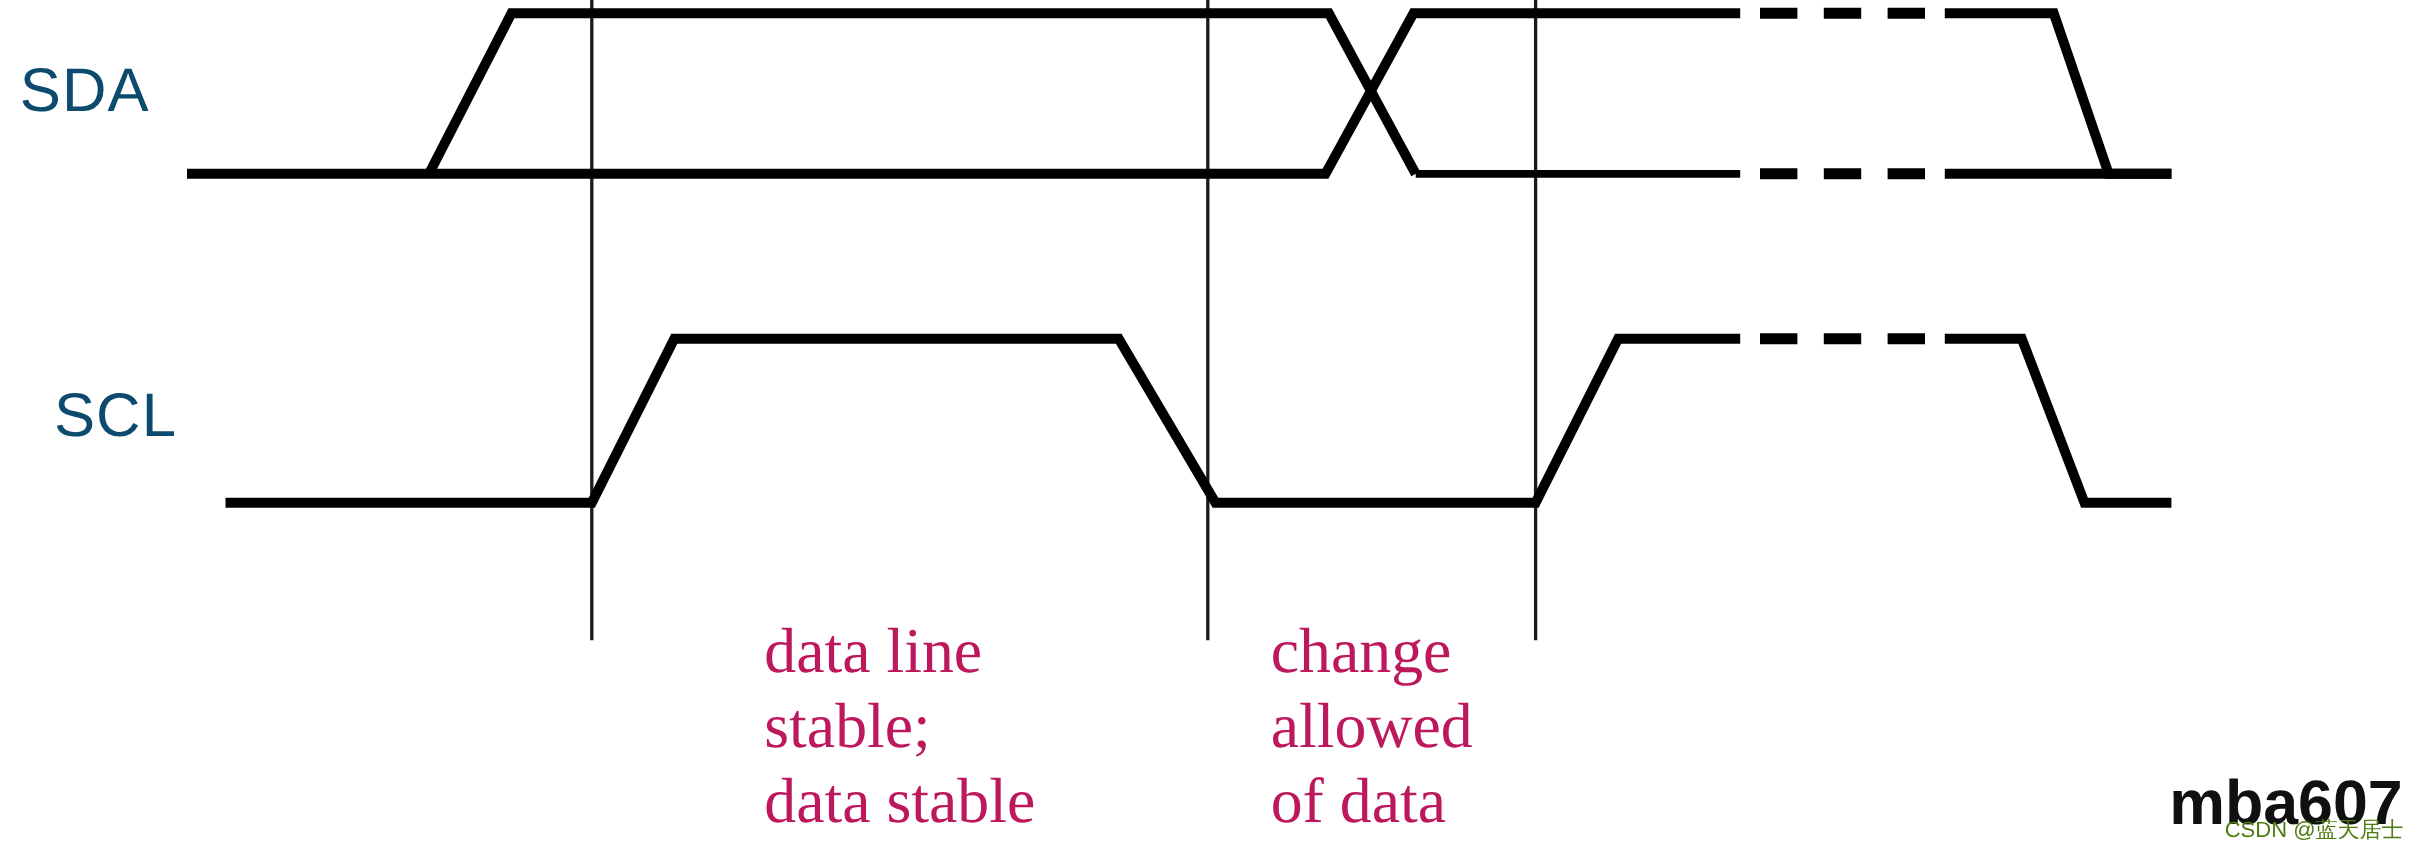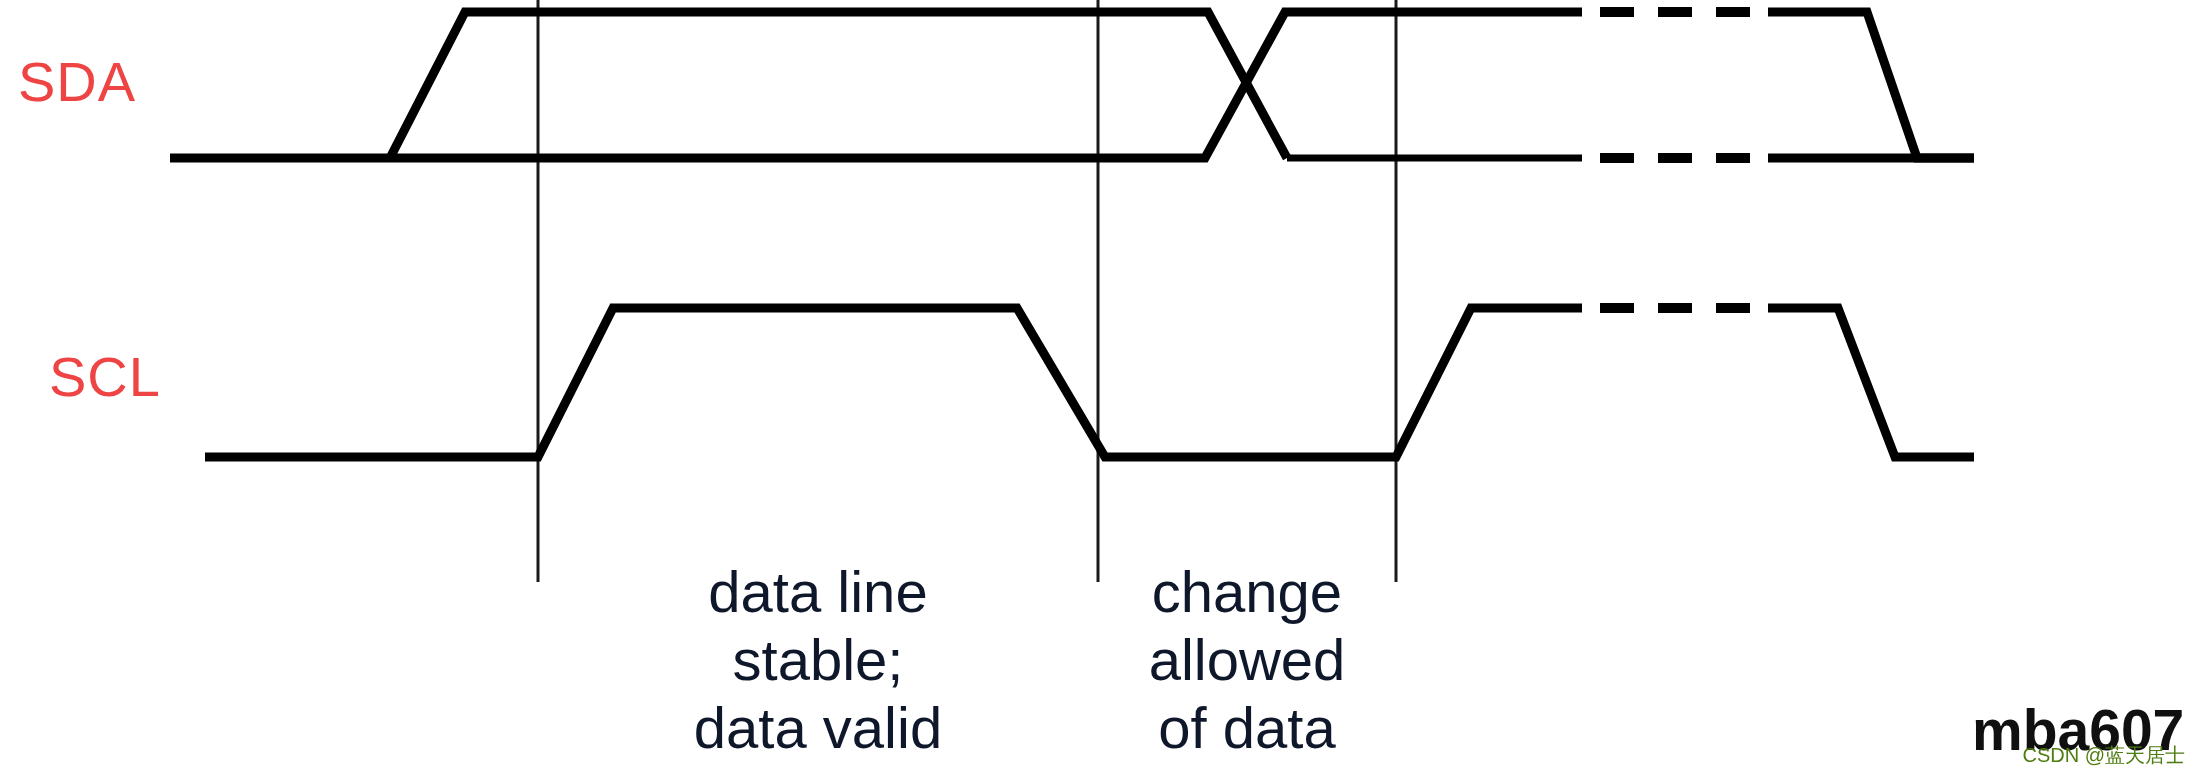--- a/index.html
+++ b/index.html
@@ -8,35 +8,35 @@
     width:2197px;height:772px;
     background:#ffffff;
     overflow:hidden;
     font-family:"Liberation Sans", sans-serif;
   }
   #wave-svg{position:absolute;left:0;top:0;}
   .sig-label{
     position:absolute;
     font-size:56px;
     line-height:1;
-    color:#ef4444;
+    color:#0c4a6e;
     letter-spacing:1px;
     white-space:nowrap;
   }
   #sda-label{left:18px;top:54px;}
   #scl-label{left:25px;top:349px;margin-left:24px;}
   .annotation{
     position:absolute;
     top:558px;
     transform:translateX(-50%);
-    text-align:center;
     font-size:58px;
     line-height:68px;
-    color:#0f172a;
+    color:#be185d;
     white-space:nowrap;
+    font-family:Liberation Serif, serif;
   }
   #annotation-stable{left:818px;}
   #annotation-change{left:1247px;}
   #figure-ref{
     position:absolute;
     left:1972px;top:702px;
     font-size:57px;line-height:1;
     font-weight:bold;
     color:#101010;
     white-space:nowrap;
@@ -76,21 +76,21 @@
       <line x1="1716" y1="308" x2="1750" y2="308" stroke="#000000" stroke-width="10"></line>
     </svg>
 
   <div class="sig-label" id="sda-label">SDA</div>
 
   <div class="sig-label" id="scl-label">SCL</div>
 
   <div class="annotation" id="annotation-stable">
     <div>data line</div>
     <div>stable;</div>
-    <div>data valid</div>
+    <div>data stable</div>
   </div>
 
   <div class="annotation" id="annotation-change">
     <div>change</div>
     <div>allowed</div>
     <div>of data</div>
   </div>
 
   <div id="figure-ref">mba607</div>
 

